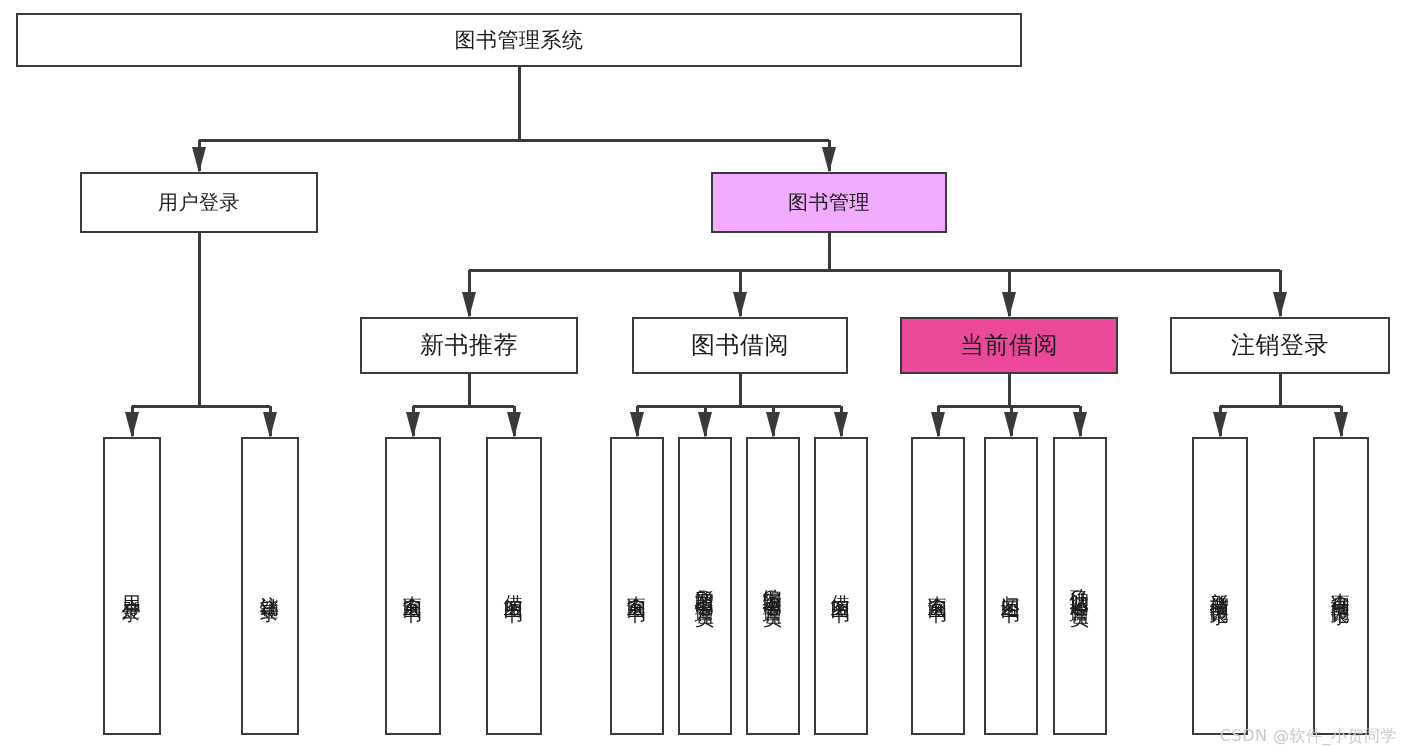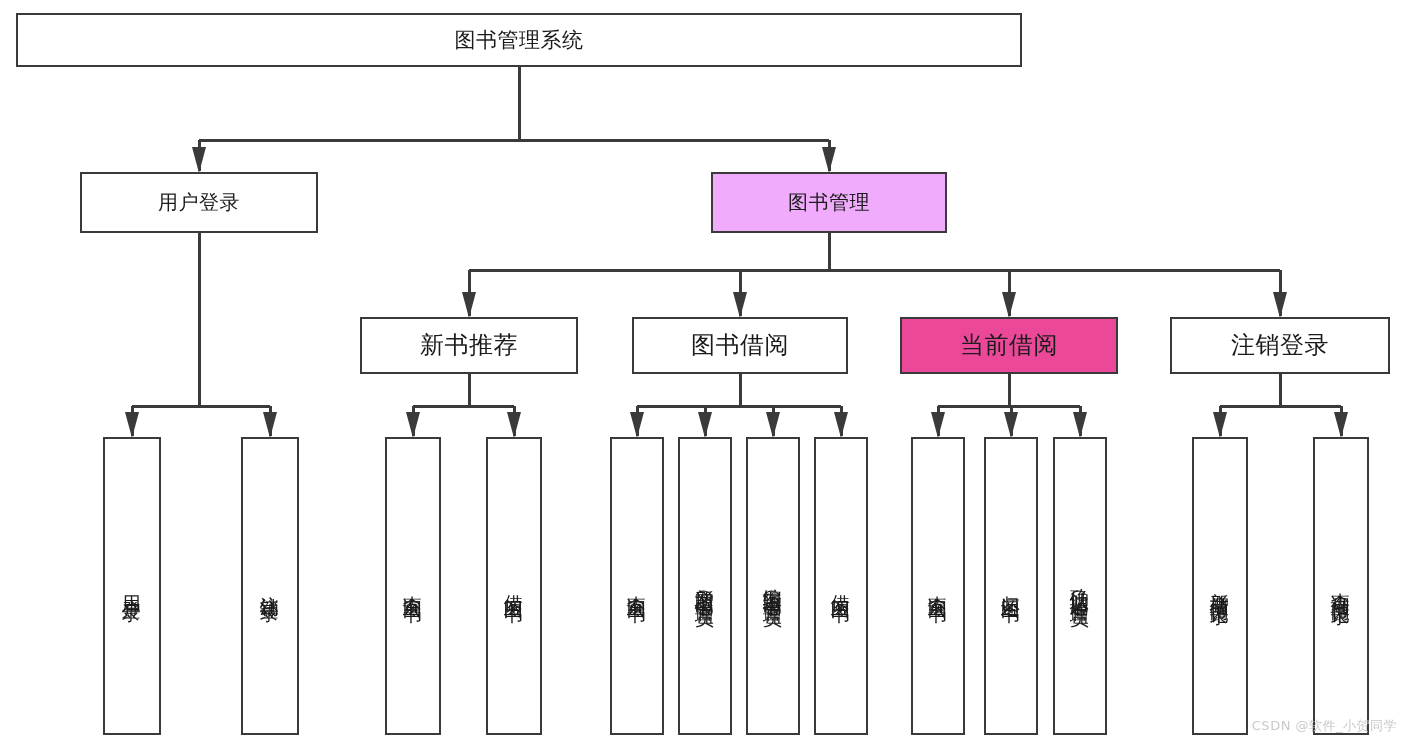--- a/index.html
+++ b/index.html
@@ -58,22 +58,22 @@
   .node.leaf .node-label {
     writing-mode: vertical-rl;
     text-orientation: upright;
     letter-spacing: 3px;
     white-space: nowrap;
     max-height: 276px;
   }
   #watermark {
     position: absolute;
     right: 8px;
-    bottom: 12px;
-    font-size: 13px;
+    bottom: 0;
+    font-size: 16px;
     color: #c9c9c9;
     letter-spacing: 0.5px;
     white-space: nowrap;
     user-select: none;
   }
 </style>
 </head>
 <body>
 
 <div id="canvas">

